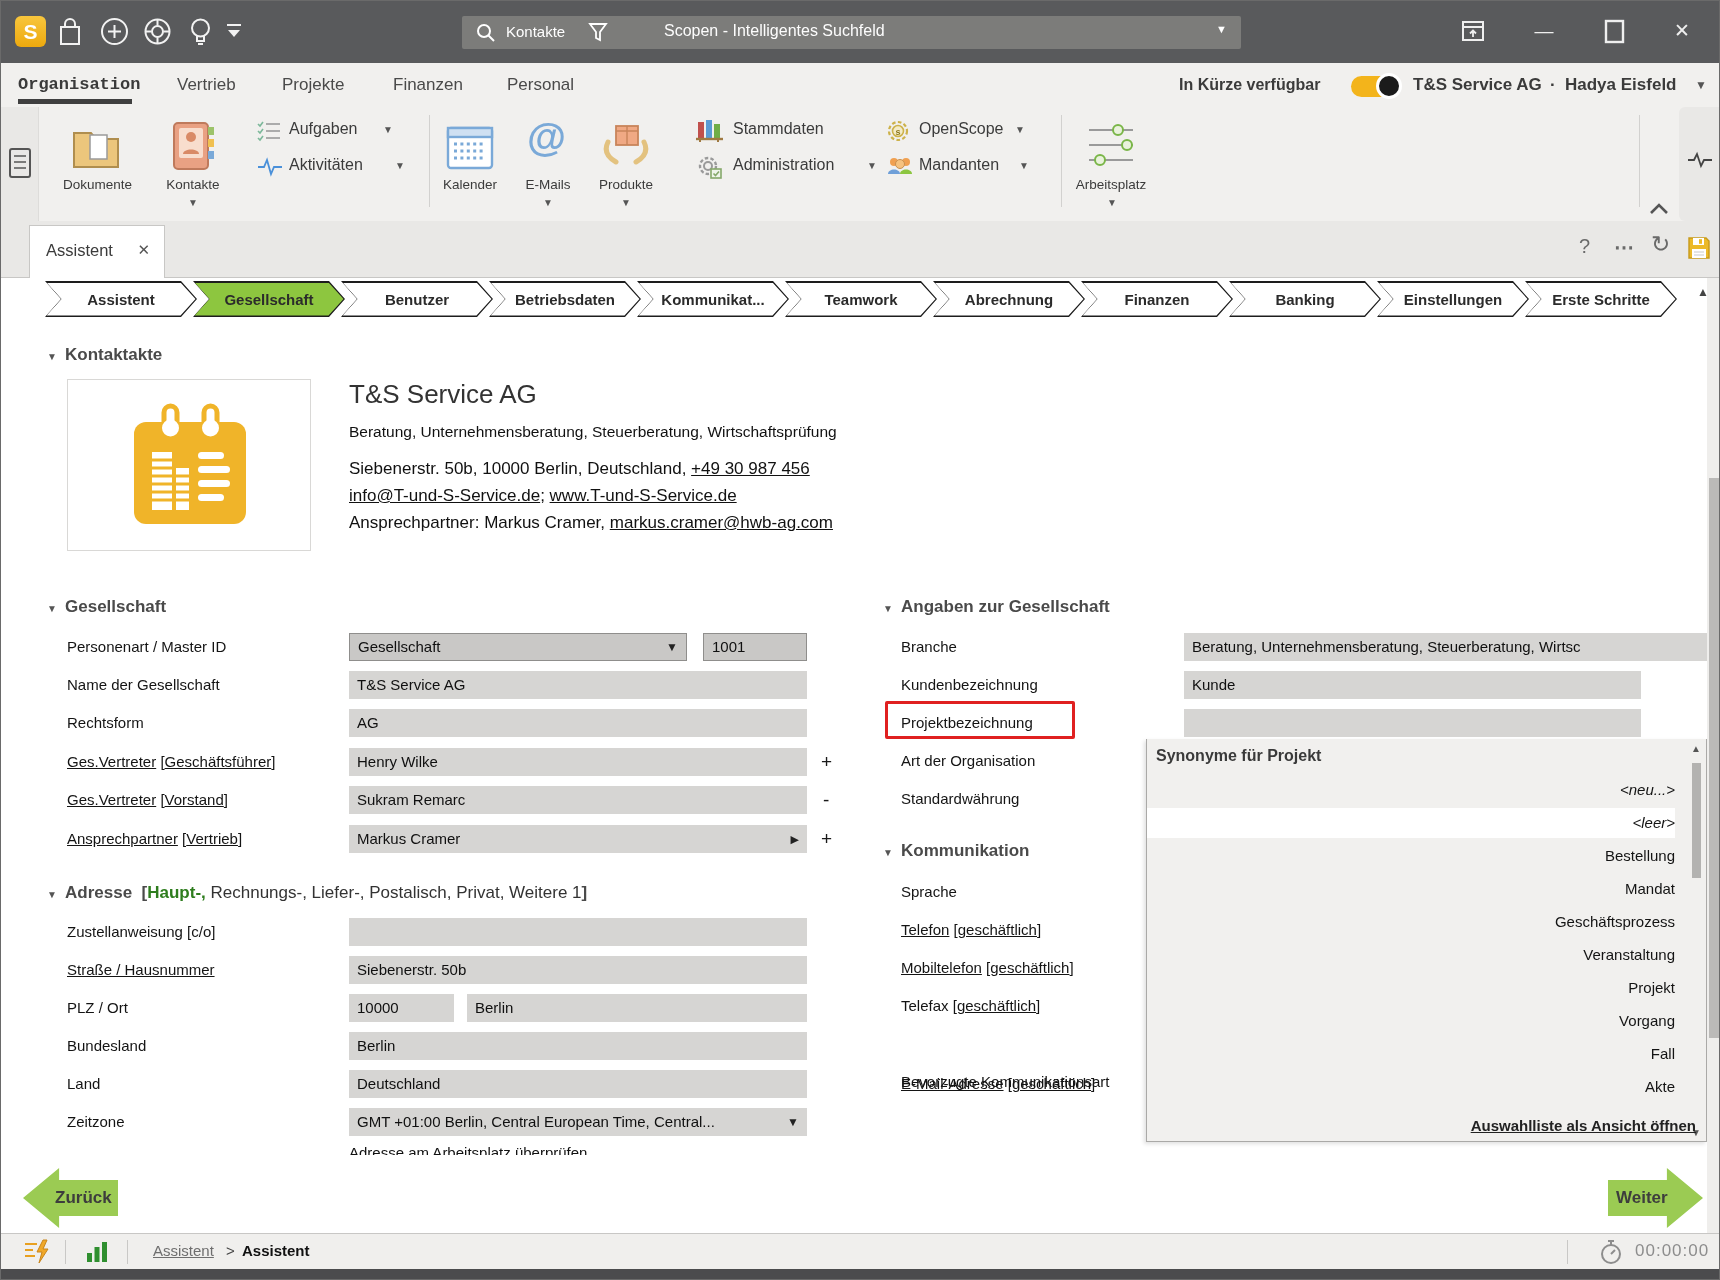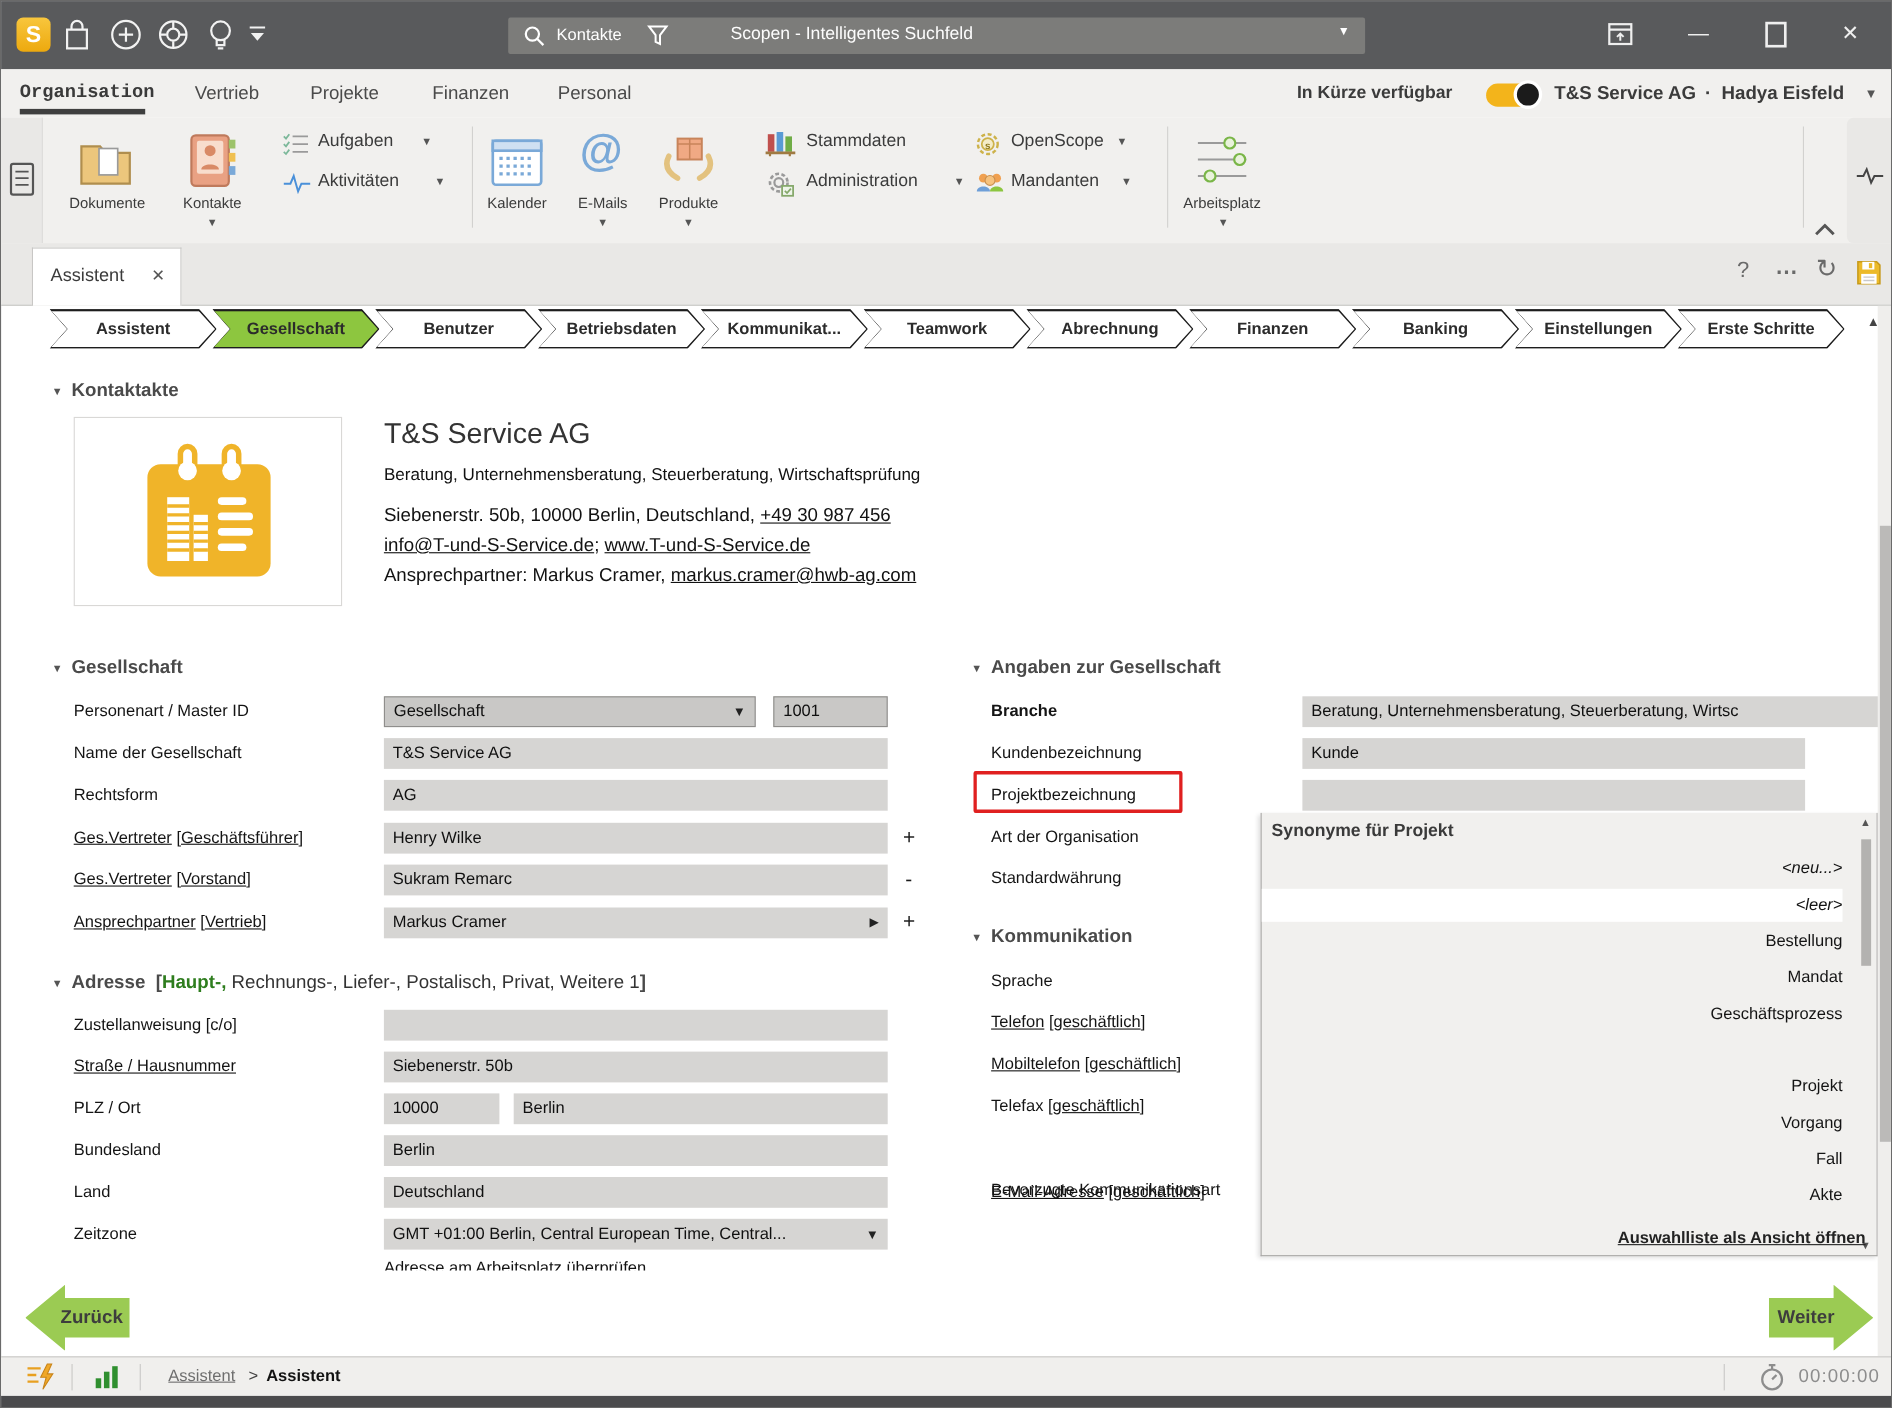--- a/index.html
+++ b/index.html
@@ -521,21 +521,21 @@
     <span>GMT +01:00 Berlin, Central European Time, Central...</span><span class="caret">▼</span>
   </div>
 
   <div id="clipped-row">
       <span>Adresse am Arbeitsplatz überprüfen</span>
     </div>
 
   <span class="sec-tri" style="left:882px;top:602px;">▼</span>
   <span class="sec-hdr" style="left:900px;top:596px;">Angaben zur Gesellschaft</span>
 
-  <span class="lbl" style="left:900px;top:632px;font-weight:bold;">Branche</span>
+  <span class="lbl" style="left:900px;top:632px;">Branche</span>
   <div class="fld" style="left:1183px;top:632px;width:539px;"><span>Beratung, Unternehmensberatung, Steuerberatung, Wirtsc</span></div>
 
   <span class="lbl" style="left:900px;top:670px;">Kundenbezeichnung</span>
   <div class="fld" style="left:1183px;top:670px;width:457px;"><span>Kunde</span></div>
 
   <span class="lbl" style="left:900px;top:708px;">Projektbezeichnung</span>
   <div id="redbox"></div>
   <div class="fld" style="left:1183px;top:708px;width:457px;"><span></span></div>
 
   <span class="lbl" style="left:900px;top:746px;">Art der Organisation</span>
@@ -551,20 +551,21 @@
   <span class="lbl" style="left:900px;top:1029px;margin-top:40px;"><span class="u">E-Mail-Adresse</span> <span>[</span><span class="u">geschäftlich</span><span>]</span></span>
   <span class="lbl" style="left:900px;top:1067px;">Bevorzugte Kommunikationsart</span>
 
   <div id="popup">
     <span class="title">Synonyme für Projekt</span>
     <div class="pop-item special" style="top:36px;"><span>&lt;neu...&gt;</span></div>
     <div class="pop-item special selected" style="top:69px;"><span>&lt;leer&gt;</span></div>
     <div class="pop-item" style="top:102px;"><span>Bestellung</span></div>
     <div class="pop-item" style="top:135px;"><span>Mandat</span></div>
     <div class="pop-item" style="top:168px;"><span>Geschäftsprozess</span></div>
+    <div class="pop-item" style="top:201px;"><span>Veranstaltung</span></div>
     <div class="pop-item" style="top:234px;"><span>Projekt</span></div>
     <div class="pop-item" style="top:267px;"><span>Vorgang</span></div>
     <div class="pop-item" style="top:300px;"><span>Fall</span></div>
     <div class="pop-item" style="top:333px;"><span>Akte</span></div>
     <div id="pop-scroll">
       <span class="up">▲</span>
       <span class="down">▼</span>
       <div class="thumb"></div>
     </div>
     <span class="footer">Auswahlliste als Ansicht öffnen</span>

